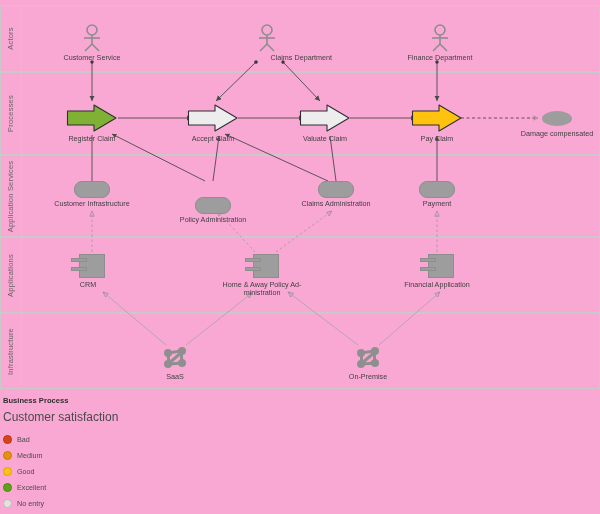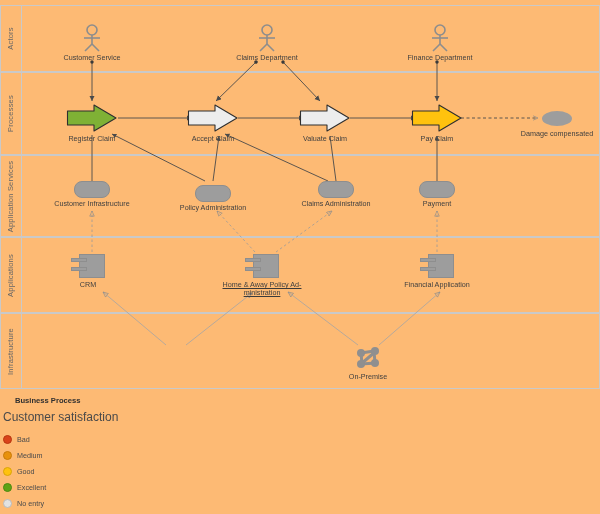--- a/index.html
+++ b/index.html
@@ -1,17 +1,17 @@
 <!DOCTYPE html>
 <html><head>
 <meta charset="utf-8">
 <style>
   html,body{margin:0;padding:0;background:#ffffff;}
   body{font-family:"Liberation Sans","DejaVu Sans",sans-serif;color:#3a3a3a;}
-  #canvas{position:relative;width:600px;height:514px;overflow:hidden;background:#fdba74;}
+  #canvas{position:relative;width:600px;height:514px;overflow:hidden;background:#f9a8d4;}
 
   
   .lane{position:absolute;left:0;width:600px;box-sizing:border-box;
         border-top:1px solid #c9c9c9;border-bottom:1px solid #c9c9c9;}
   .lane-label{position:absolute;left:0;top:0;width:22px;height:100%;
         box-sizing:border-box;border-right:1px solid #c9c9c9;
         display:flex;align-items:center;justify-content:center;}
   .lane-label span{display:block;white-space:nowrap;font-size:7.5px;color:#666;
         transform:rotate(-90deg);letter-spacing:.2px;}
   .lane-body{position:absolute;left:22px;top:0;right:0;height:100%;}
@@ -47,21 +47,21 @@
   .netglyph{margin:0 auto;display:block;}
 
   
   .ell{width:30px;height:15px;border-radius:50%;background:#9d9d9d;margin:0 auto;}
 
   
   #wires{position:absolute;left:0;top:0;width:600px;height:400px;pointer-events:none;}
 
   
   #legend{position:absolute;left:3px;top:396px;width:560px;}
-  #legend .ltitle{font-size:7.6px;font-weight:bold;color:#2f2f2f;margin-bottom:5px;margin-left:12px;}
+  #legend .ltitle{font-size:7.6px;font-weight:bold;color:#2f2f2f;margin-bottom:5px;}
   #legend .lsub{font-size:12px;color:#4a4a4a;margin-bottom:7px;}
   .lrow{display:flex;align-items:center;height:16px;}
   .ldot{width:7px;height:7px;border-radius:50%;margin-right:5px;flex:none;}
   .ltxt{font-size:7.2px;color:#4a4a4a;}
 </style>
 </head>
 <body>
 
 <div id="canvas">
 
@@ -161,21 +161,21 @@
         <circle cx="11" cy="6" r="5" fill="none" stroke="#8d8d8d" stroke-width="1.6"></circle>
         <line x1="11" y1="11" x2="11" y2="20" stroke="#8d8d8d" stroke-width="1.6"></line>
         <line x1="3" y1="14" x2="19" y2="14" stroke="#8d8d8d" stroke-width="1.6"></line>
         <line x1="11" y1="20" x2="4" y2="27" stroke="#8d8d8d" stroke-width="1.6"></line>
         <line x1="11" y1="20" x2="18" y2="27" stroke="#8d8d8d" stroke-width="1.6"></line>
       </svg>
     </div>
     <div class="cap">Customer Service</div>
   </div>
 
-  <div class="node actor" style="left:267px;top:22px;">
+  <div class="node actor" style="left:267px;top:22px;text-align:right;">
     <div class="art">
       <svg width="22" height="28" viewBox="0 0 22 28">
         <circle cx="11" cy="6" r="5" fill="none" stroke="#8d8d8d" stroke-width="1.6"></circle>
         <line x1="11" y1="11" x2="11" y2="20" stroke="#8d8d8d" stroke-width="1.6"></line>
         <line x1="3" y1="14" x2="19" y2="14" stroke="#8d8d8d" stroke-width="1.6"></line>
         <line x1="11" y1="20" x2="4" y2="27" stroke="#8d8d8d" stroke-width="1.6"></line>
         <line x1="11" y1="20" x2="18" y2="27" stroke="#8d8d8d" stroke-width="1.6"></line>
       </svg>
     </div>
     <div class="cap">Claims Department</div>
@@ -236,21 +236,21 @@
     </div>
     <div class="cap">Damage compensated</div>
   </div>
 
   <div class="node" style="left:92px;top:180px;">
     <div class="art" style="height:18px;align-items:center;">
       <div class="svcbox"></div>
     </div>
     <div class="cap">Customer Infrastructure</div>
   </div>
-  <div class="node" style="left:213px;top:184px;">
+  <div class="node" style="left:213px;top:196px;">
     <div class="art" style="height:18px;align-items:center;">
       <div class="svcbox"></div>
     </div>
     <div class="cap">Policy Administration</div>
   </div>
   <div class="node" style="left:336px;top:180px;">
     <div class="art" style="height:18px;align-items:center;">
       <div class="svcbox"></div>
     </div>
     <div class="cap">Claims Administration</div>
@@ -266,21 +266,21 @@
     <div class="art" style="height:26px;align-items:center;">
       <div class="compwrap">
         <div class="compbody"></div>
         <div class="comptab t1"></div>
         <div class="comptab t2"></div>
       </div>
     </div>
     <div class="cap">CRM</div>
   </div>
 
-  <div class="node" style="left:262px;top:253px;text-decoration:underline;">
+  <div class="node" style="left:262px;top:253px;">
     <div class="art" style="height:26px;align-items:center;">
       <div class="compwrap">
         <div class="compbody"></div>
         <div class="comptab t1"></div>
         <div class="comptab t2"></div>
       </div>
     </div>
     <div class="cap">Home &amp; Away Policy Ad-
 ministration</div>
   </div>
@@ -289,32 +289,45 @@
     <div class="art" style="height:26px;align-items:center;">
       <div class="compwrap">
         <div class="compbody"></div>
         <div class="comptab t1"></div>
         <div class="comptab t2"></div>
       </div>
     </div>
     <div class="cap">Financial Application</div>
   </div>
 
-
-  <div class="node" style="left:368px;top:345px;">
+  <div class="node" style="left:175px;top:345px;">
     <div class="art" style="height:26px;align-items:center;">
       <svg class="netglyph" width="28" height="24" viewBox="0 0 28 24">
         <path d="M7,7 L20,5 L21,17 L8,18 Z" fill="none" stroke="#8f8f8f" stroke-width="3"></path>
         <path d="M7,18 L21,6" stroke="#8f8f8f" stroke-width="3"></path>
         <circle cx="7" cy="7" r="4" fill="#8f8f8f"></circle>
         <circle cx="21" cy="5" r="4" fill="#8f8f8f"></circle>
         <circle cx="7" cy="18" r="4" fill="#8f8f8f"></circle>
         <circle cx="21" cy="17" r="4" fill="#8f8f8f"></circle>
       </svg>
     </div>
+    <div class="cap">SaaS</div>
+  </div>
+
+  <div class="node" style="left:368px;top:345px;">
+    <div class="art" style="height:26px;align-items:center;">
+      <svg class="netglyph" width="28" height="24" viewBox="0 0 28 24">
+        <path d="M7,7 L20,5 L21,17 L8,18 Z" fill="none" stroke="#8f8f8f" stroke-width="3"></path>
+        <path d="M7,18 L21,6" stroke="#8f8f8f" stroke-width="3"></path>
+        <circle cx="7" cy="7" r="4" fill="#8f8f8f"></circle>
+        <circle cx="21" cy="5" r="4" fill="#8f8f8f"></circle>
+        <circle cx="7" cy="18" r="4" fill="#8f8f8f"></circle>
+        <circle cx="21" cy="17" r="4" fill="#8f8f8f"></circle>
+      </svg>
+    </div>
     <div class="cap">On-Premise</div>
   </div>
 
   <div id="legend">
     <div class="ltitle">Business Process</div>
     <div class="lsub">Customer satisfaction</div>
 
     <div class="lrow">
       <span class="ldot" style="background:#D9431A;border:1px solid #B8360F;"></span>
       <span class="ltxt">Bad</span>

